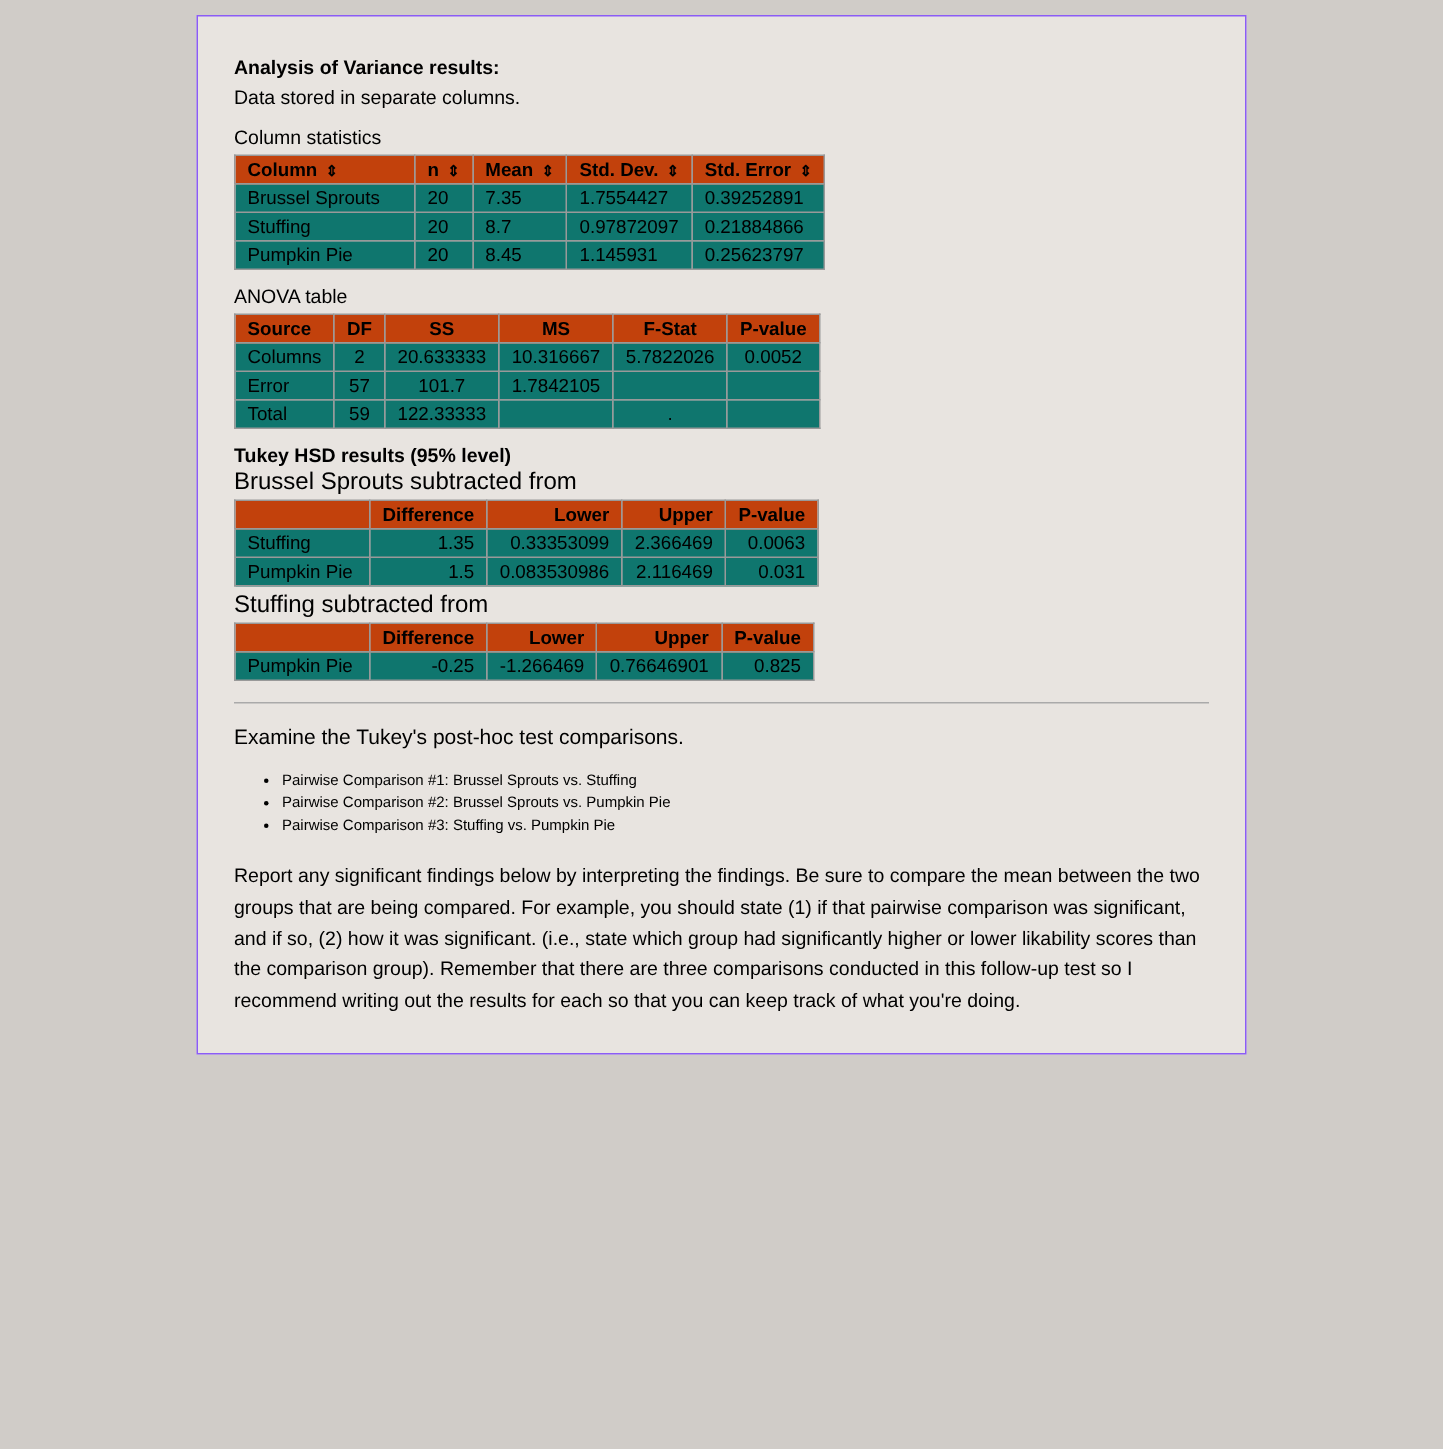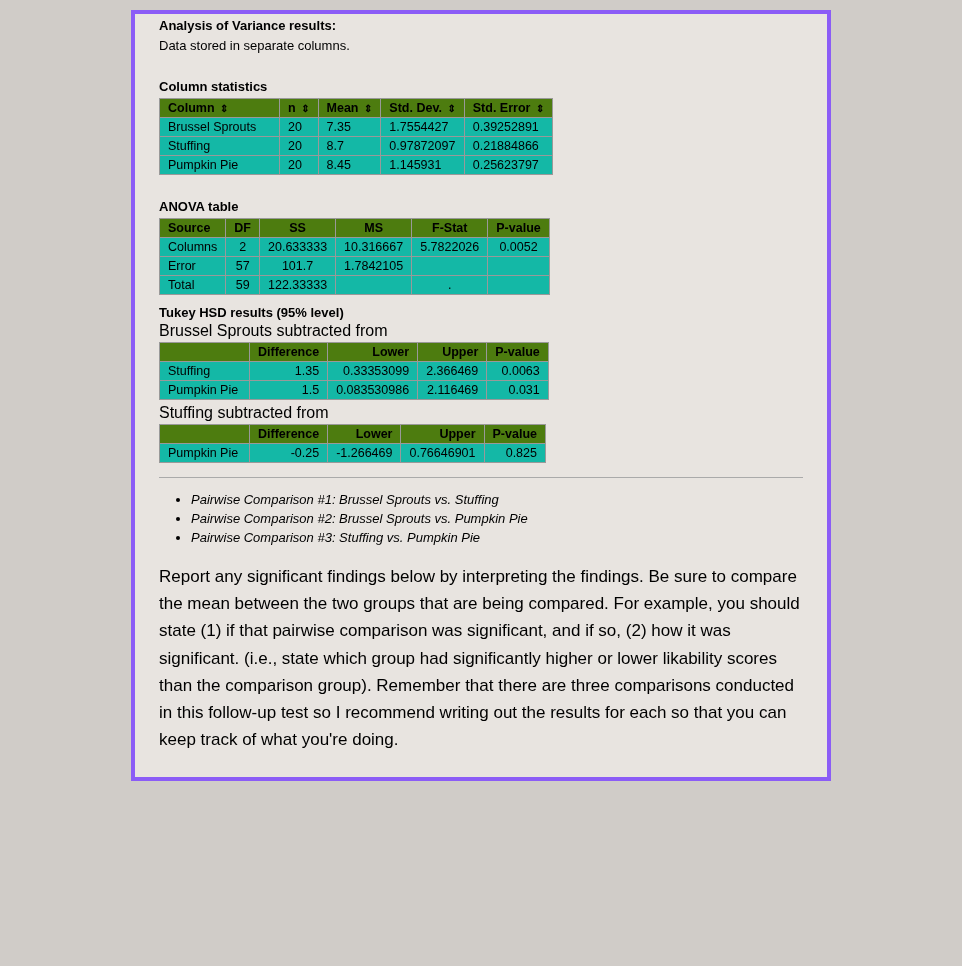--- a/index.html
+++ b/index.html
@@ -9,54 +9,54 @@
       background: #d0ccc8;
       display: flex;
       justify-content: center;
       align-items: flex-start;
       min-height: 966px;
       padding: 10px;
     }
     .page {
       background: #e8e4e0;
       width: 700px;
-      padding: 2px 24px 24px 24px;
-      border: 4px solid #8b5cf6;
+      padding: 24px 24px 24px 24px;
+      border: 1px solid #8b5cf6;
     }
     .analysis-header {
       font-size: 13px;
       margin-bottom: 10px;
       line-height: 1.5;
     }
     .analysis-header .bold {
       font-weight: bold;
     }
     .section-title {
-      font-weight: bold;
+      font-weight: normal;
       font-size: 13px;
       margin-bottom: 4px;
-      margin-top: 24px;
+      margin-top: 10px;
     }
     table {
       border-collapse: collapse;
       font-size: 12.5px;
       margin-bottom: 8px;
     }
     th, td {
       border: 1px solid #999;
       padding: 2px 8px;
       text-align: left;
       white-space: nowrap;
     }
     th {
-      background: #4d7c0f;
+      background: #c2410c;
       font-weight: bold;
     }
     td {
-      background: #14b8a6;
+      background: #0f766e;
     }
     .col-stats-table th:first-child,
     .col-stats-table td:first-child {
       min-width: 120px;
     }
     .anova-table th, .anova-table td {
       text-align: center;
     }
     .anova-table th:first-child, .anova-table td:first-child {
       text-align: left;
@@ -97,26 +97,25 @@
     .examine-text {
       font-size: 14px;
       margin-bottom: 16px;
     }
     .bullet-list {
       list-style: disc;
       padding-left: 32px;
       margin-bottom: 18px;
     }
     .bullet-list li {
-      font-size: 13px;
+      font-size: 10px;
       margin-bottom: 4px;
-      font-style: italic;
     }
     .report-text {
-      font-size: 17px;
+      font-size: 13px;
       line-height: 1.6;
     }
     .sort-arrow {
       font-size: 10px;
       margin-left: 2px;
     }
   </style>
 </head>
 <body>
 
@@ -251,20 +250,21 @@
             <td>-1.266469</td>
             <td>0.76646901</td>
             <td>0.825</td>
           </tr>
         </tbody>
     </table>
   </div>
 
   <hr class="divider">
 
+  <div class="examine-text">Examine the Tukey's post-hoc test comparisons.</div>
 
   <ul class="bullet-list" id="comparisons-list">
   <li>Pairwise Comparison #1: Brussel Sprouts vs. Stuffing</li>
       <li>Pairwise Comparison #2: Brussel Sprouts vs. Pumpkin Pie</li>
       <li>Pairwise Comparison #3: Stuffing vs. Pumpkin Pie</li>
     </ul>
 
   <div class="report-text">Report any significant findings below by interpreting the findings. Be sure to compare the mean between the two groups that are being compared. For example, you should state (1) if that pairwise comparison was significant, and if so, (2) how it was significant. (i.e., state which group had significantly higher or lower likability scores than the comparison group). Remember that there are three comparisons conducted in this follow-up test so I recommend writing out the results for each so that you can keep track of what you're doing.</div>
 
 </div>

